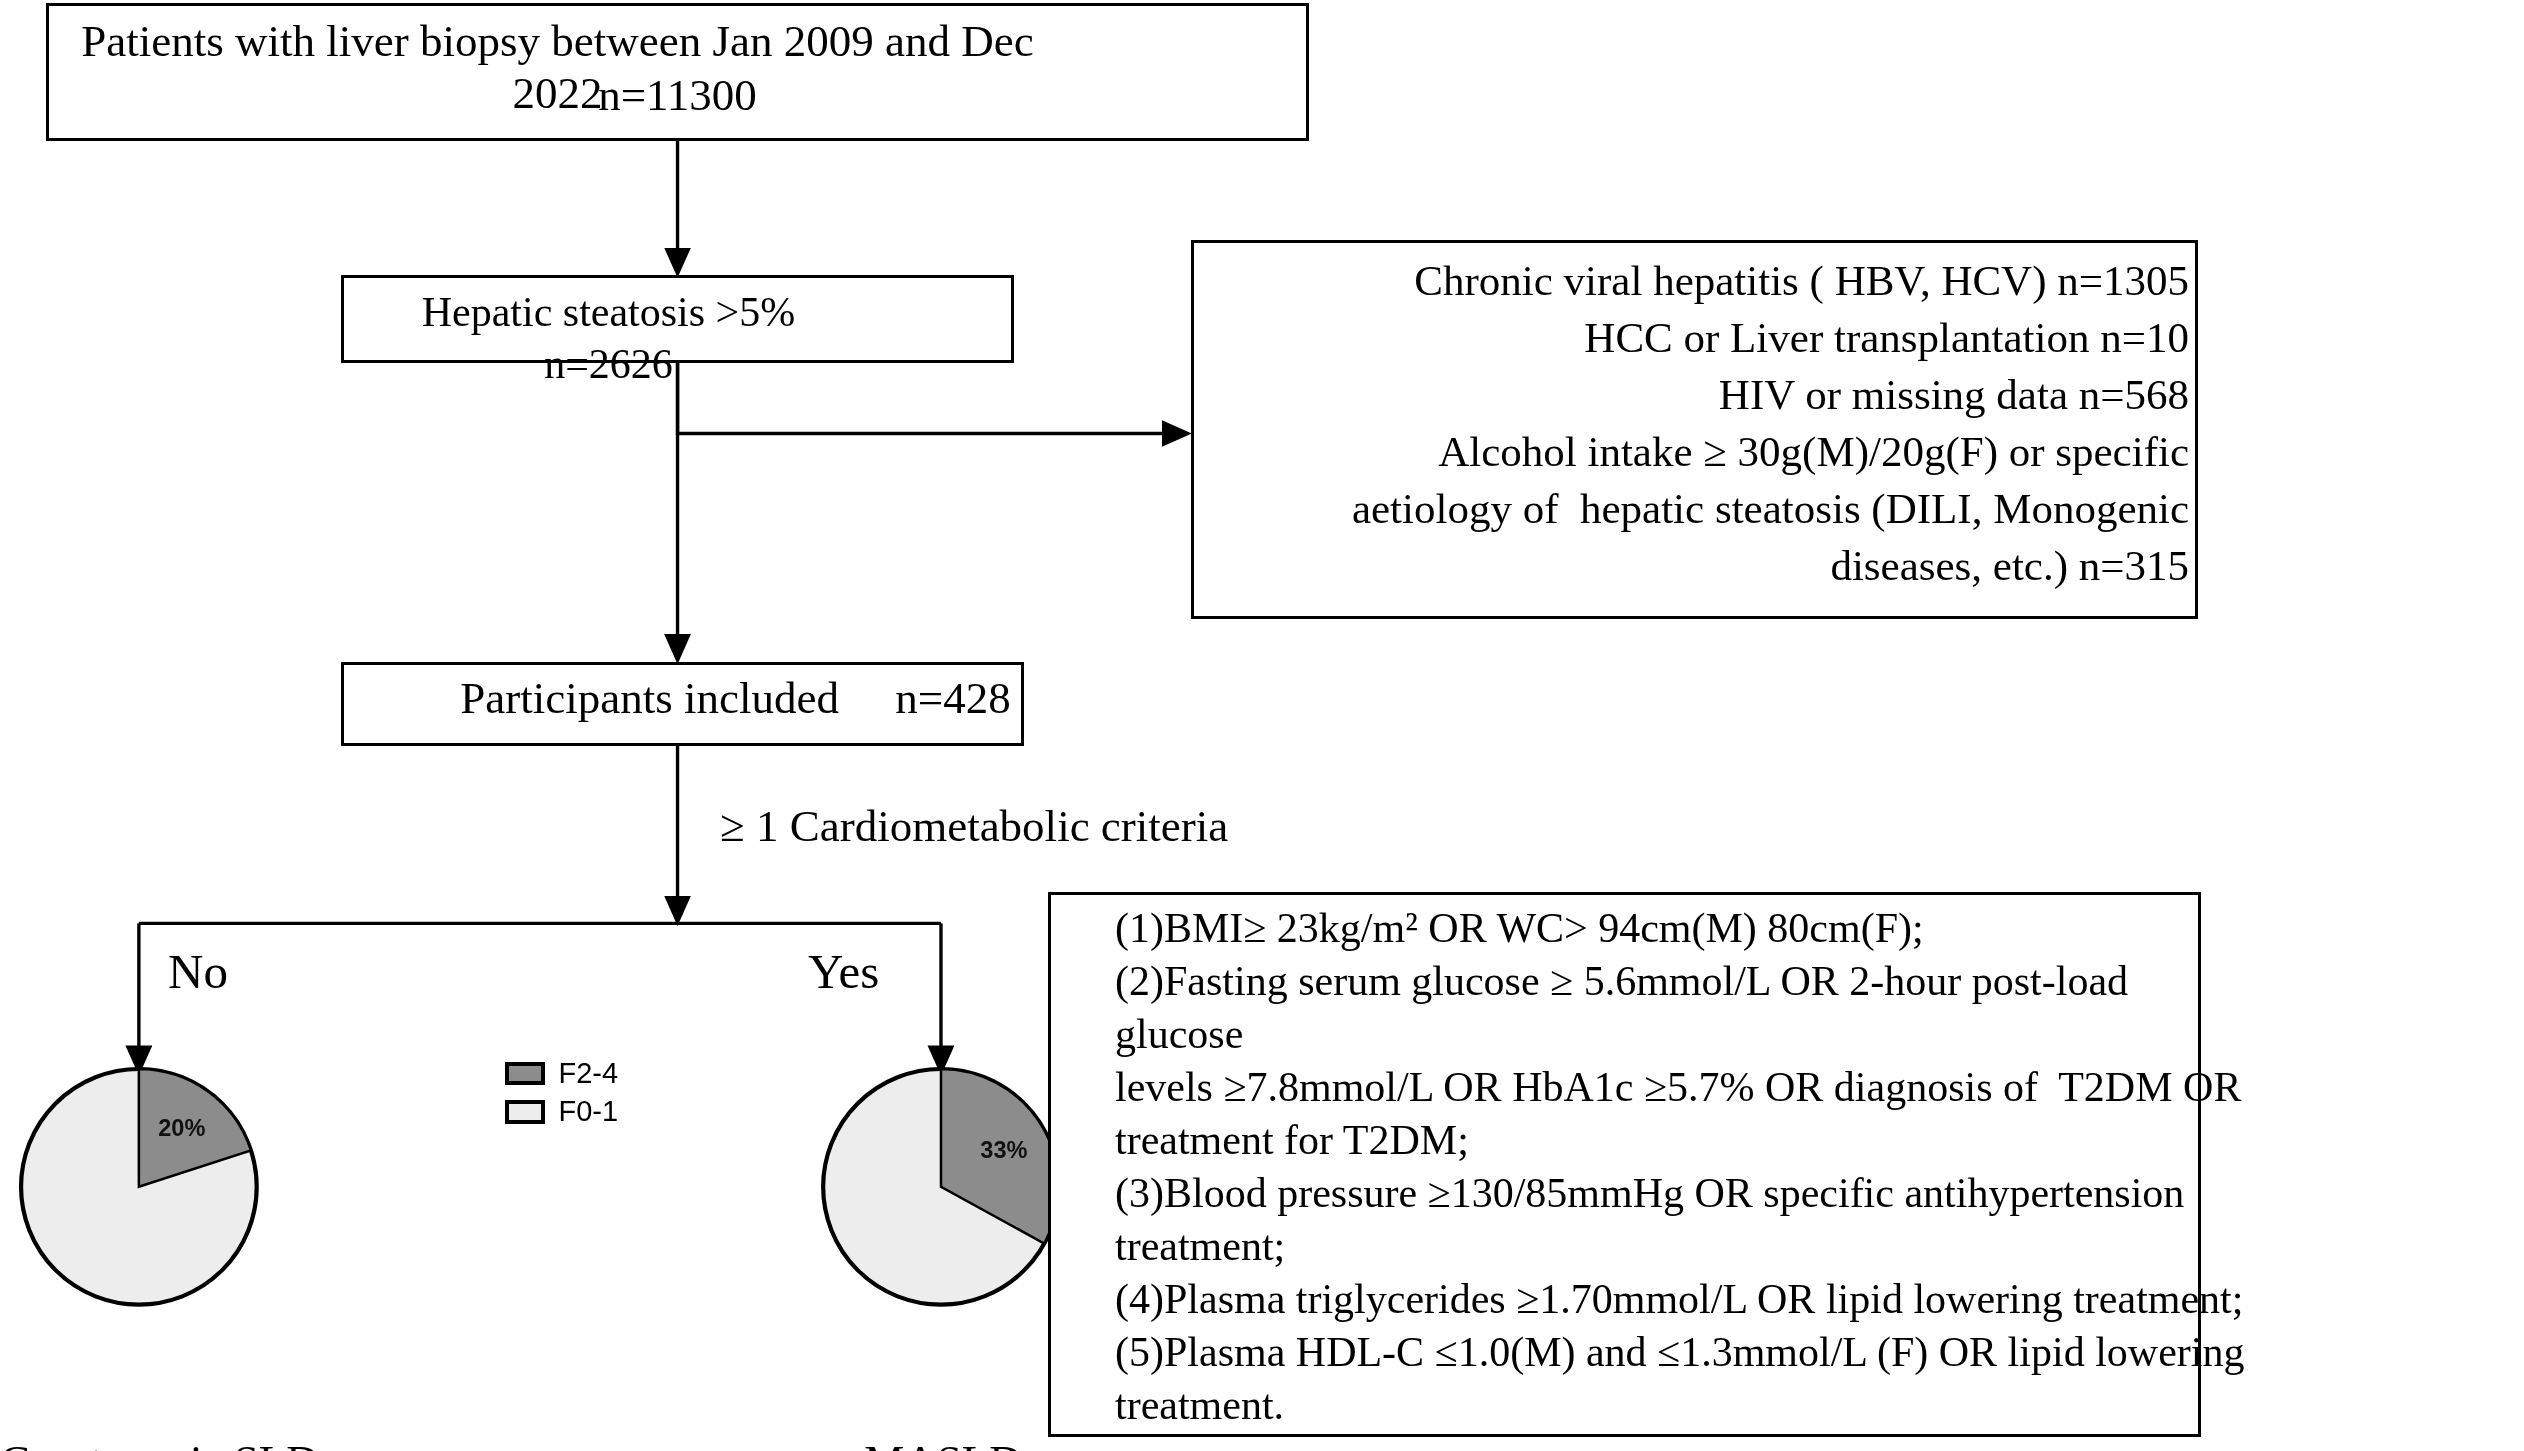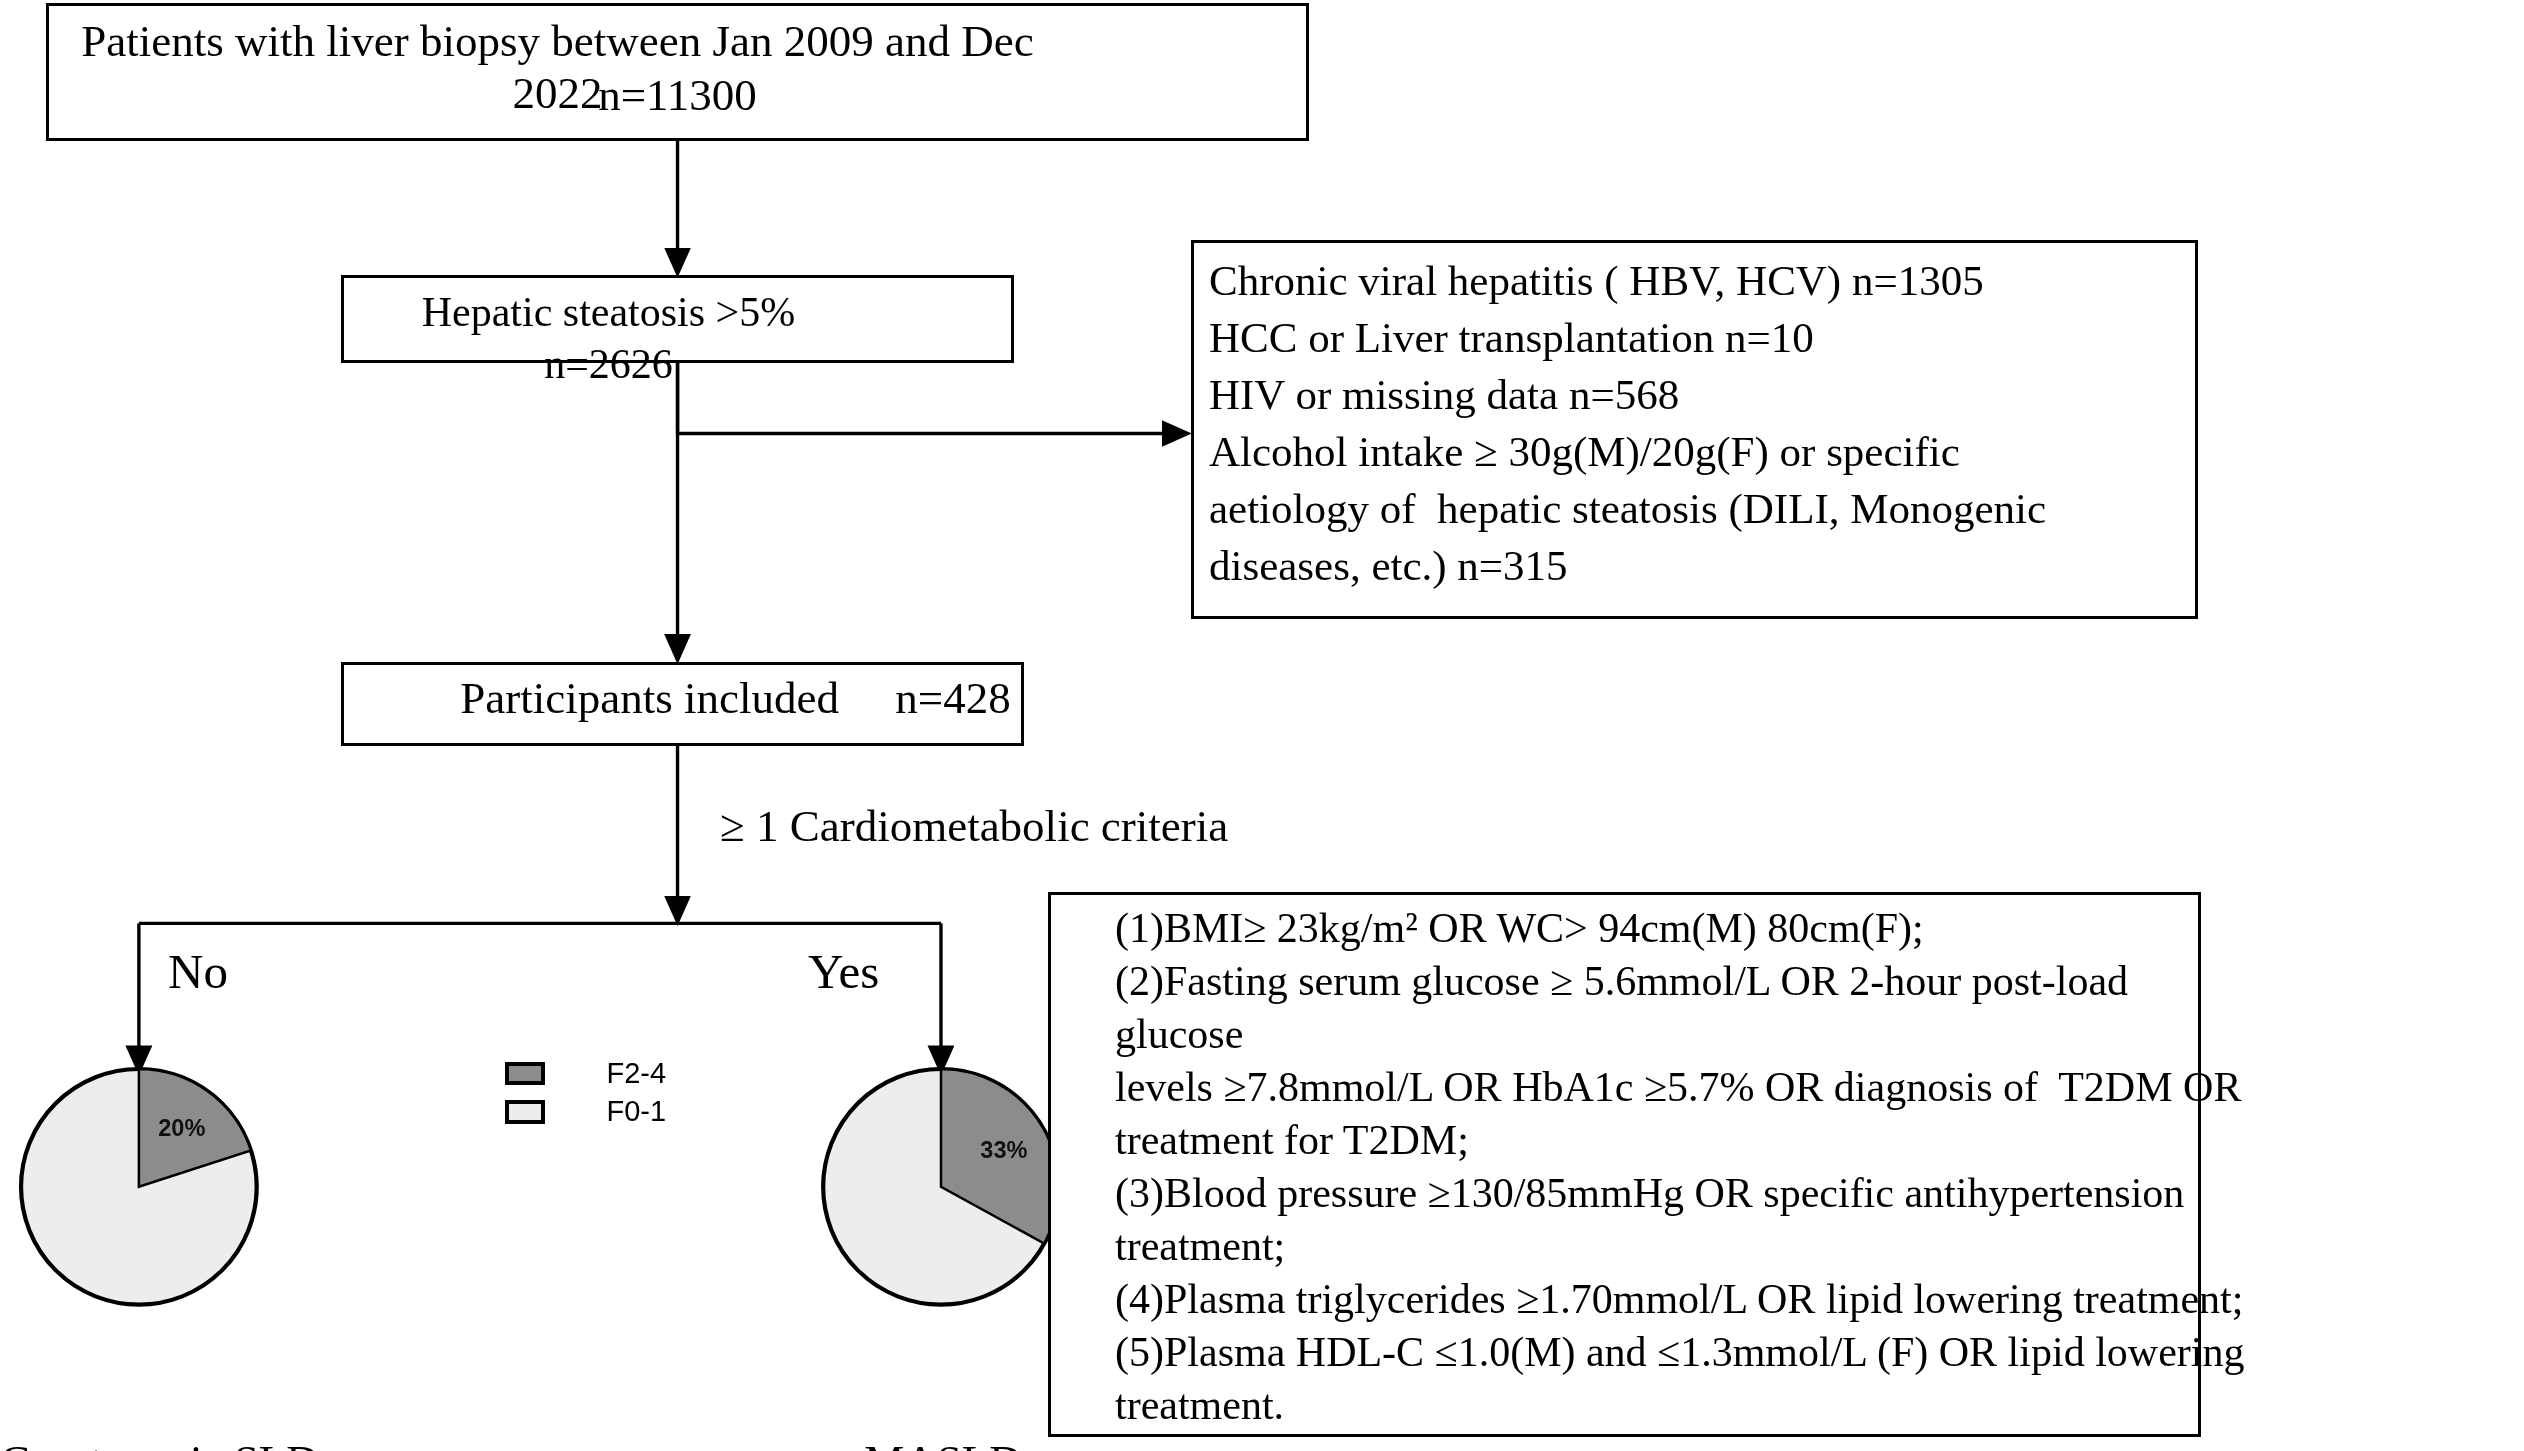--- a/index.html
+++ b/index.html
@@ -53,21 +53,21 @@
     left: 341px; top: 286px; width: 535px;
     font-size: 42px; line-height: 52px; text-align: center;
   }
 
   
   #box-exclusion {
     left: 1191px; top: 240px; width: 1007px; height: 379px;
   }
   #box-exclusion-text {
     left: 1209px; top: 252px; width: 980px;
-    font-size: 43px; line-height: 57px; text-align: left;
+    font-size: 43px; line-height: 57px; text-align: right;
   }
 
   
   #box-participants {
     left: 341px; top: 662px; width: 683px; height: 84px;
   }
   #box-participants-text {
     left: 341px; top: 672px; width: 789px;
     font-size: 45px; line-height: 52px; text-align: center;
   }
@@ -114,21 +114,20 @@
   #legend {
     position: absolute;
     left: 505px; top: 1056px;
     font-family: "Liberation Sans", "DejaVu Sans", sans-serif;
   }
   .legend-row {
     display: flex;
     align-items: center;
     height: 35px;
     margin-bottom: 3.4px;
-    gap: 48px;
   }
   .legend-swatch {
     width: 40px; height: 23.6px;
     border: 4.2px solid #000;
     box-sizing: border-box;
     margin-right: 13.5px;
   }
   .legend-label {
     font-size: 29px;
     line-height: 29px;

